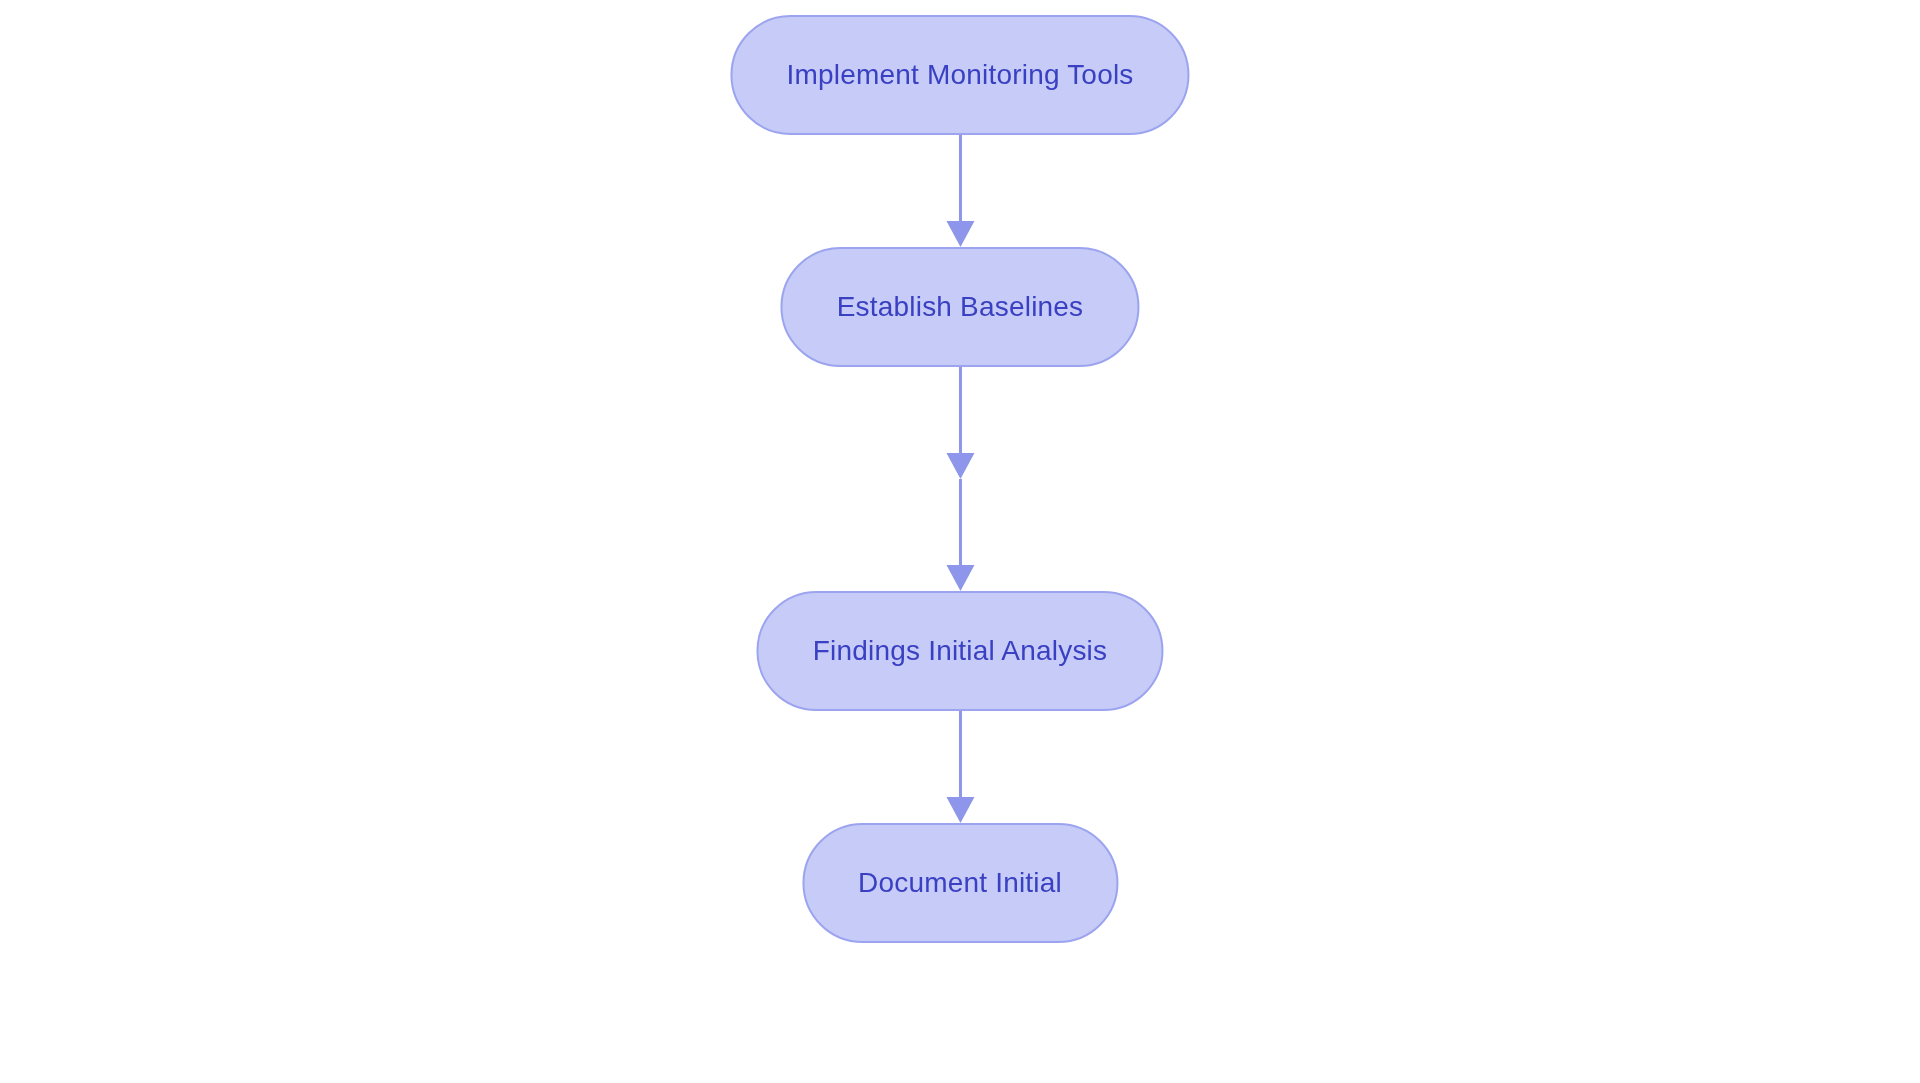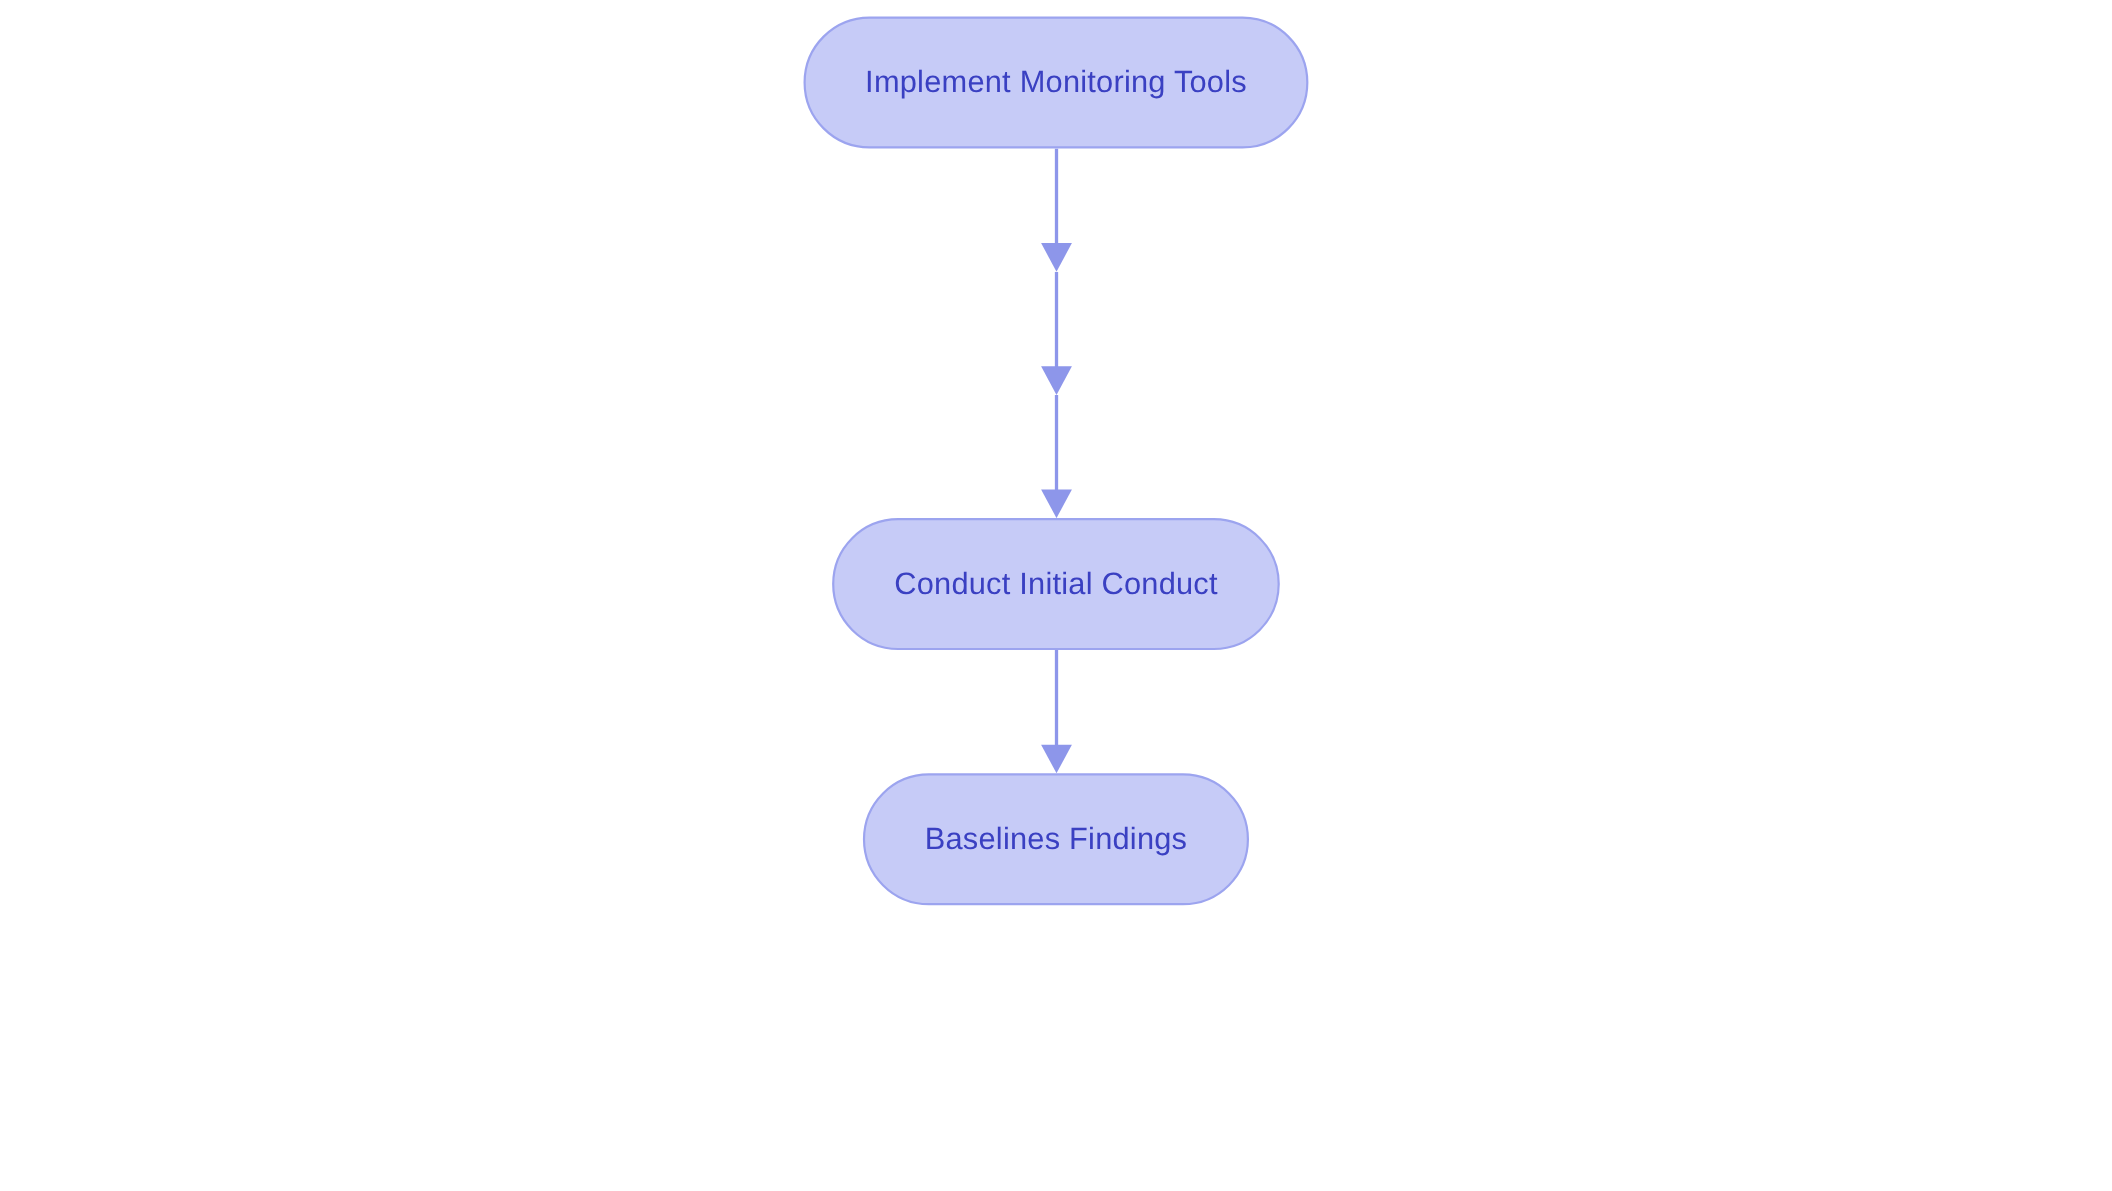--- a/index.html
+++ b/index.html
@@ -75,45 +75,48 @@
       <span>Implement Monitoring Tools</span>
     </div>
 
     <div class="connector">
       <svg viewBox="0 0 30 112" aria-hidden="true">
         <line x1="15" y1="0" x2="15" y2="89" stroke="var(--arrow)" stroke-width="3"></line>
         <polygon points="1,86 29,86 15,112" fill="var(--arrow)"></polygon>
       </svg>
     </div>
 
+    <div class="node">
+      <span>Establish Baselines</span>
+    </div>
 
     <div class="connector">
       <svg viewBox="0 0 30 112" aria-hidden="true">
         <line x1="15" y1="0" x2="15" y2="89" stroke="var(--arrow)" stroke-width="3"></line>
         <polygon points="1,86 29,86 15,112" fill="var(--arrow)"></polygon>
       </svg>
     </div>
 
 
     <div class="connector">
       <svg viewBox="0 0 30 112" aria-hidden="true">
         <line x1="15" y1="0" x2="15" y2="89" stroke="var(--arrow)" stroke-width="3"></line>
         <polygon points="1,86 29,86 15,112" fill="var(--arrow)"></polygon>
       </svg>
     </div>
 
     <div class="node">
-      <span>Conduct Initial Conduct</span>
+      <span>Findings Initial Analysis</span>
     </div>
 
     <div class="connector">
       <svg viewBox="0 0 30 112" aria-hidden="true">
         <line x1="15" y1="0" x2="15" y2="89" stroke="var(--arrow)" stroke-width="3"></line>
         <polygon points="1,86 29,86 15,112" fill="var(--arrow)"></polygon>
       </svg>
     </div>
 
     <div class="node">
-      <span>Baselines Findings</span>
+      <span>Document Initial</span>
     </div>
 
   </div>
 </div>
 
 </body></html>

